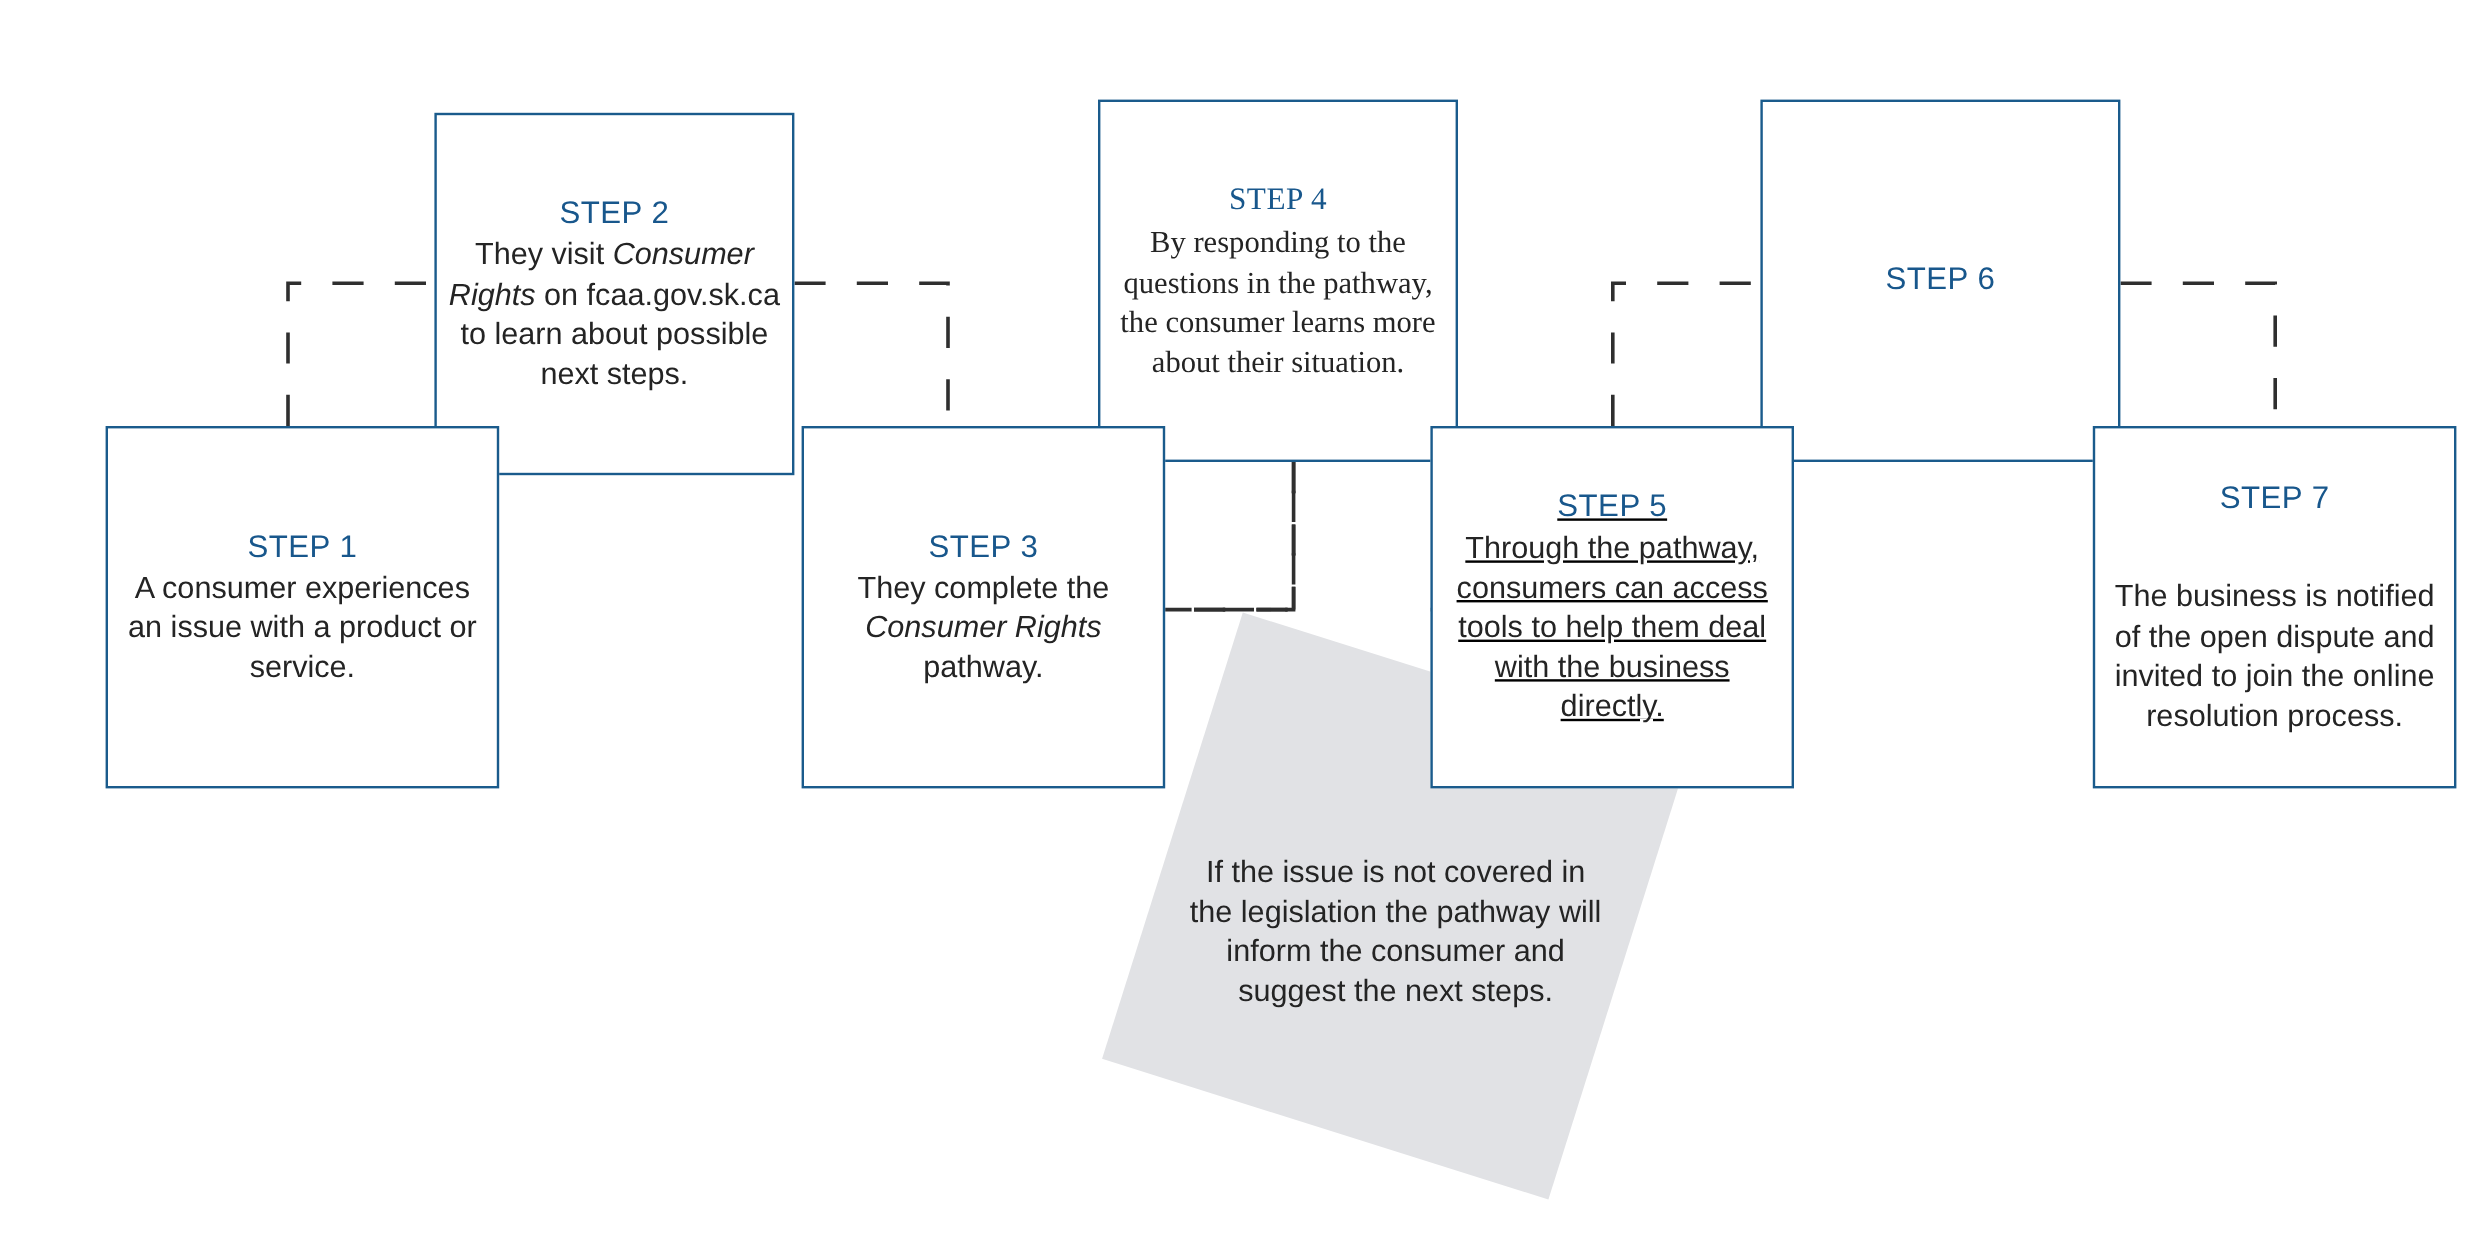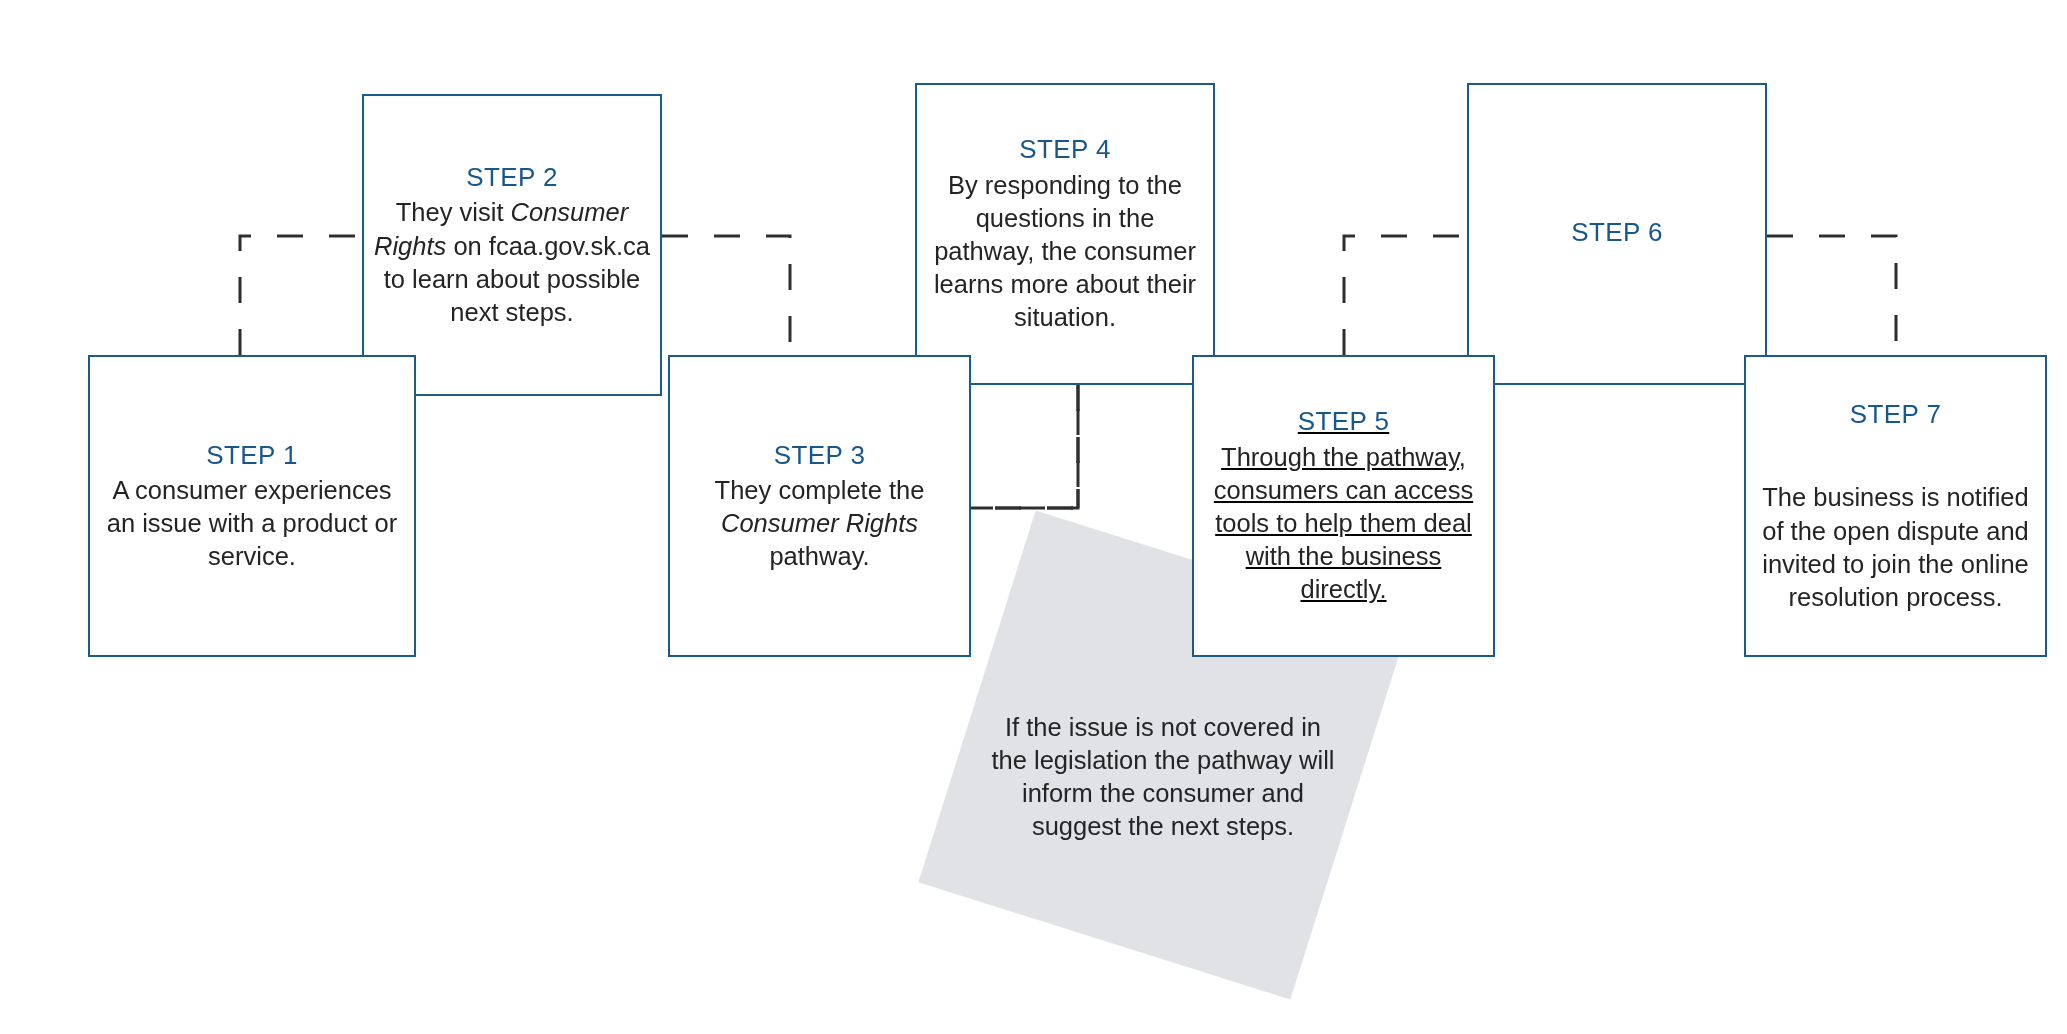--- a/index.html
+++ b/index.html
@@ -38,21 +38,21 @@
   .step-body{
     color:#242424;
     font-size:25.5px;
     line-height:1.30;
     max-width:300px;
   }
   .step-body i{font-style:italic;}
 
   
   #box2{left:362px;top:94px;width:300px;height:302px;}
-  #box4{left:915px;top:83px;width:300px;height:302px;}
+  #box4{left:915px;top:83px;width:300px;height:302px;font-family:Liberation Serif, serif;}
   #box6{left:1467px;top:83px;width:300px;height:302px;}
   
   #box1{left:88px;top:355px;width:328px;height:302px;}
   #box3{left:640px;top:355px;width:303px;height:302px;margin-left:28px;}
   #box5{left:1192px;top:355px;width:303px;height:302px;text-decoration:underline;}
   #box7{left:1744px;top:355px;width:303px;height:302px;gap:48px;}
 
   
   .step-box{z-index:3;}
 

